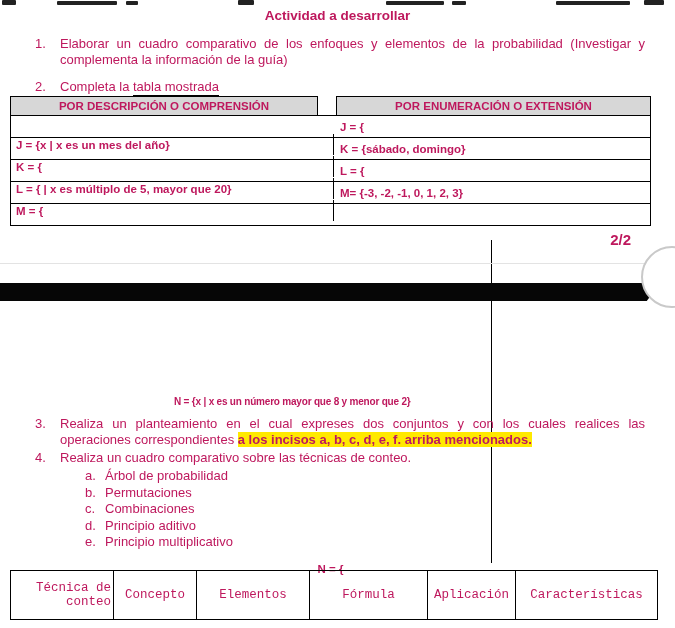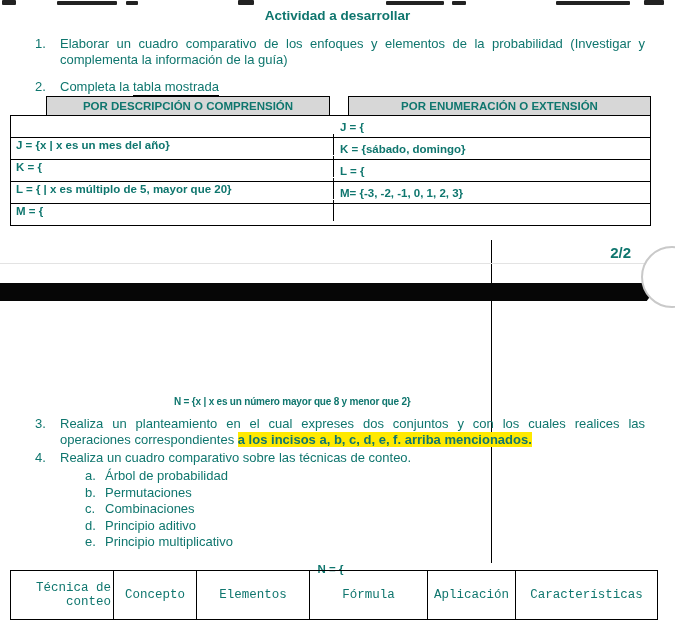--- a/index.html
+++ b/index.html
@@ -1,18 +1,18 @@
 <!DOCTYPE html>
 <html><head>
 <meta charset="utf-8">
 <style>
   html,body{margin:0;padding:0;background:#fff;}
   .screen{
     position:relative;width:675px;height:628px;background:#ffffff;overflow:hidden;
-    font-family:"Liberation Sans",sans-serif;color:#0f766e;
+    font-family:"Liberation Sans",sans-serif;color:#be185d;
   }
   
   .frag{position:absolute;background:#222;border-radius:1px;}
   
   .doc-title{
     position:absolute;top:8px;left:0;width:100%;text-align:center;
     font-size:13.5px;font-weight:bold;
   }
   
   .li{position:absolute;left:35px;display:flex;font-size:13px;line-height:16px;}
@@ -21,34 +21,34 @@
   .justify{text-align:justify;text-align-last:justify;width:585px;}
   .u{border-bottom:1px solid #000;padding-bottom:1px;}
   .hl{background:#ffe900;font-weight:bold;}
   
   .t1{position:absolute;top:96px;left:10px;width:641px;font-size:11.5px;font-weight:bold;}
   .t1-head{display:flex;}
   .t1-hcell{
     background:#d7d7d7;border:1px solid #000;border-bottom:none;
     text-align:center;line-height:19px;height:19px;box-sizing:border-box;
   }
-  .t1-hcell.left{width:284px;margin-left:36px;}
+  .t1-hcell.left{width:308px;}
   .t1-hgap{width:18px;}
   .t1-hcell.right{flex:1;}
   .t1-body{border:1px solid #000;}
   .t1-row{display:flex;border-bottom:1px solid #000;height:21px;align-items:center;}
   .t1-row:last-child{border-bottom:none;flex-direction:column;}
   .t1-cl{
     width:323px;flex:0 0 323px;border-right:1px solid #000;height:100%;
     display:flex;align-items:center;padding:0 5px;box-sizing:border-box;margin-top:36px;
   }
   .t1-cr{flex:1;padding:0 6px;}
   .t1-row:nth-child(5) .t1-cl{font-size:10px;letter-spacing:-0.2px;}
   
-  .page-indicator{position:absolute;top:244px;right:44px;font-size:15px;font-weight:bold;}
+  .page-indicator{position:absolute;top:231px;right:44px;font-size:15px;font-weight:bold;}
   
   .edge-line{position:absolute;top:263px;left:0;width:648px;height:1px;background:#e3e3e3;}
   
   .sep-bar{
     position:absolute;top:283px;left:0;width:660px;height:18px;background:#060606;z-index:1;
     clip-path:polygon(0 0,100% 0,98% 100%,0 100%);
   }
   
   .fab{
     position:absolute;top:246px;left:641px;width:62px;height:62px;border-radius:50%;

